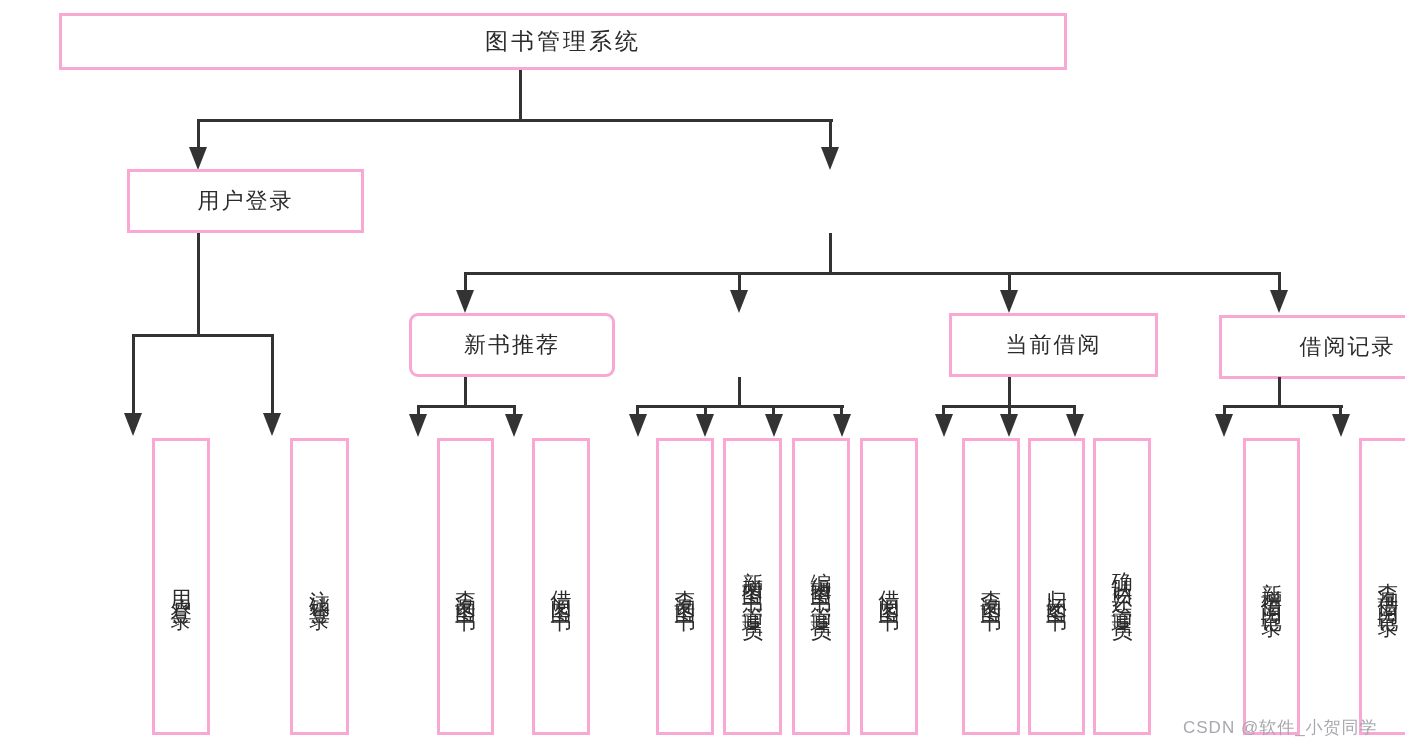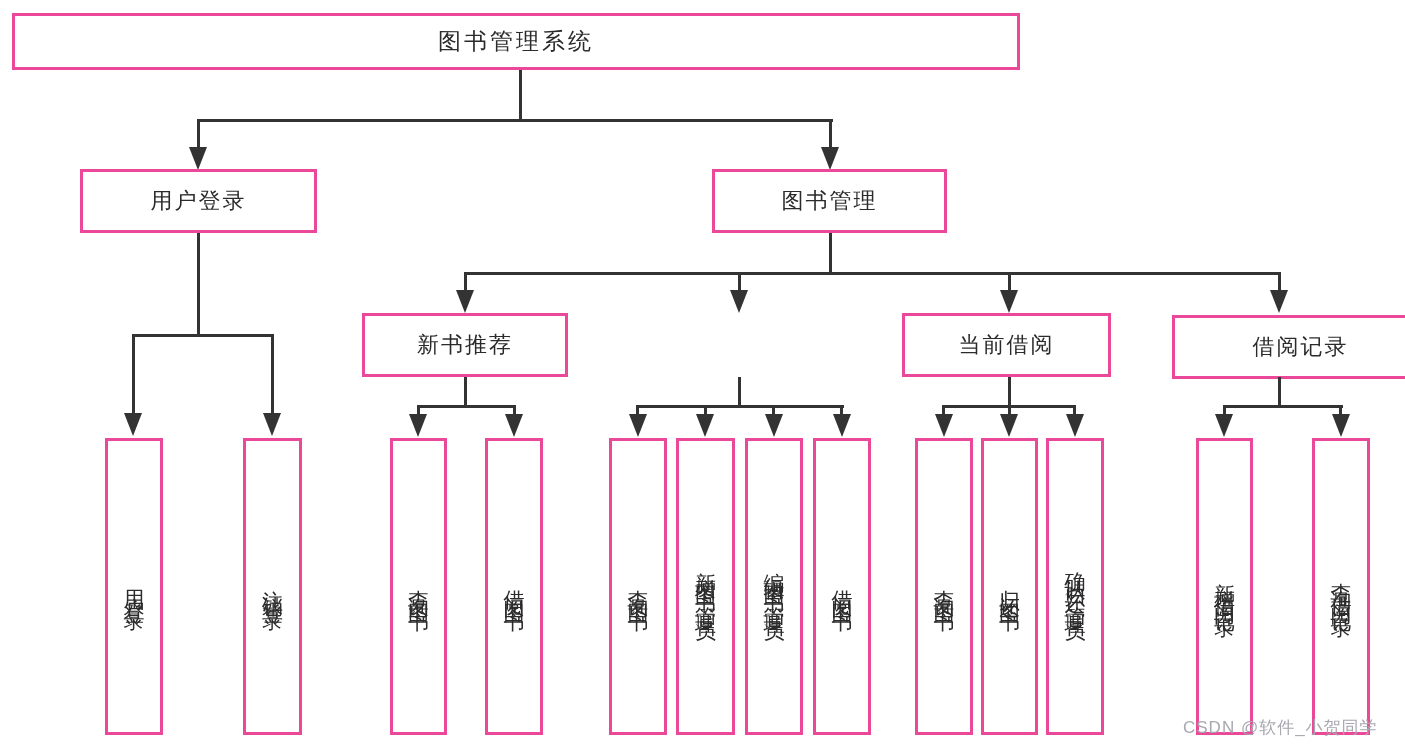--- a/index.html
+++ b/index.html
@@ -7,26 +7,27 @@
     position: relative;
     width: 1405px;
     height: 747px;
     background: #ffffff;
     font-family: "Liberation Sans", "DejaVu Sans", sans-serif;
     overflow: hidden;
   }
   .box {
     position: absolute;
     box-sizing: border-box;
-    border: 3px solid #ec4899;
+    border: 3px solid #f9a8d4;
     background: #ffffff;
     display: flex;
     align-items: center;
     justify-content: center;
     color: #2b2b2b;
+    margin-left: 47px;
   }
   .hnode { font-size: 22px; letter-spacing: 2px; white-space: nowrap; }
   .root-node { font-size: 23px; letter-spacing: 3px; }
   .vnode .label {
     writing-mode: vertical-rl;
     text-orientation: mixed;
     font-size: 21px;
     letter-spacing: 7px;
     line-height: 1.15;
     color: #2b2b2b;
@@ -61,43 +62,40 @@
   <div class="line" style="left:519px; top:70px; width:3px; height:50px;"></div>
   <div class="line" style="left:197px; top:119px; width:636px; height:3px;"></div>
   <div class="line" style="left:197px; top:119px; width:3px; height:31px;"></div>
   <div class="arrow" style="left:189px; top:147px;"></div>
   <div class="line" style="left:829px; top:119px; width:3px; height:31px;"></div>
   <div class="arrow" style="left:821px; top:147px;"></div>
 
   <div class="box hnode" style="left:80px; top:169px; width:237px; height:64px;">
     <span>用户登录</span>
   </div>
-  <div class="box hnode" style="left:712px; top:169px; width:235px; height:64px;">
-    <span>图书管理</span>
-  </div>
 
   <div class="line" style="left:197px; top:233px; width:3px; height:104px;"></div>
   <div class="line" style="left:132px; top:334px; width:142px; height:3px;"></div>
   <div class="line" style="left:132px; top:334px; width:3px; height:80px;"></div>
   <div class="arrow" style="left:124px; top:413px;"></div>
   <div class="line" style="left:271px; top:334px; width:3px; height:80px;"></div>
   <div class="arrow" style="left:263px; top:413px;"></div>
 
   <div class="line" style="left:829px; top:233px; width:3px; height:41px;"></div>
   <div class="line" style="left:465px; top:272px; width:816px; height:3px;"></div>
   <div class="line" style="left:464px; top:272px; width:3px; height:20px;"></div>
   <div class="arrow" style="left:456px; top:290px;"></div>
   <div class="line" style="left:738px; top:272px; width:3px; height:20px;"></div>
   <div class="arrow" style="left:730px; top:290px;"></div>
   <div class="line" style="left:1008px; top:272px; width:3px; height:20px;"></div>
   <div class="arrow" style="left:1000px; top:290px;"></div>
   <div class="line" style="left:1278px; top:272px; width:3px; height:20px;"></div>
   <div class="arrow" style="left:1270px; top:290px;"></div>
 
-  <div class="box hnode" style="left:362px; top:313px; width:206px; height:64px;">
+  <div class="box hnode" style="left:362px; top:313px; width:206px; height:64px;border-radius:9px;">
     <span>新书推荐</span>
   </div>
   <div class="box hnode" style="left:902px; top:313px; width:209px; height:64px;">
     <span>当前借阅</span>
   </div>
   <div class="box hnode" style="left:1172px; top:315px; width:257px; height:64px;">
     <span>借阅记录</span>
   </div>
 
   <div class="line" style="left:464px; top:377px; width:3px; height:31px;"></div>

